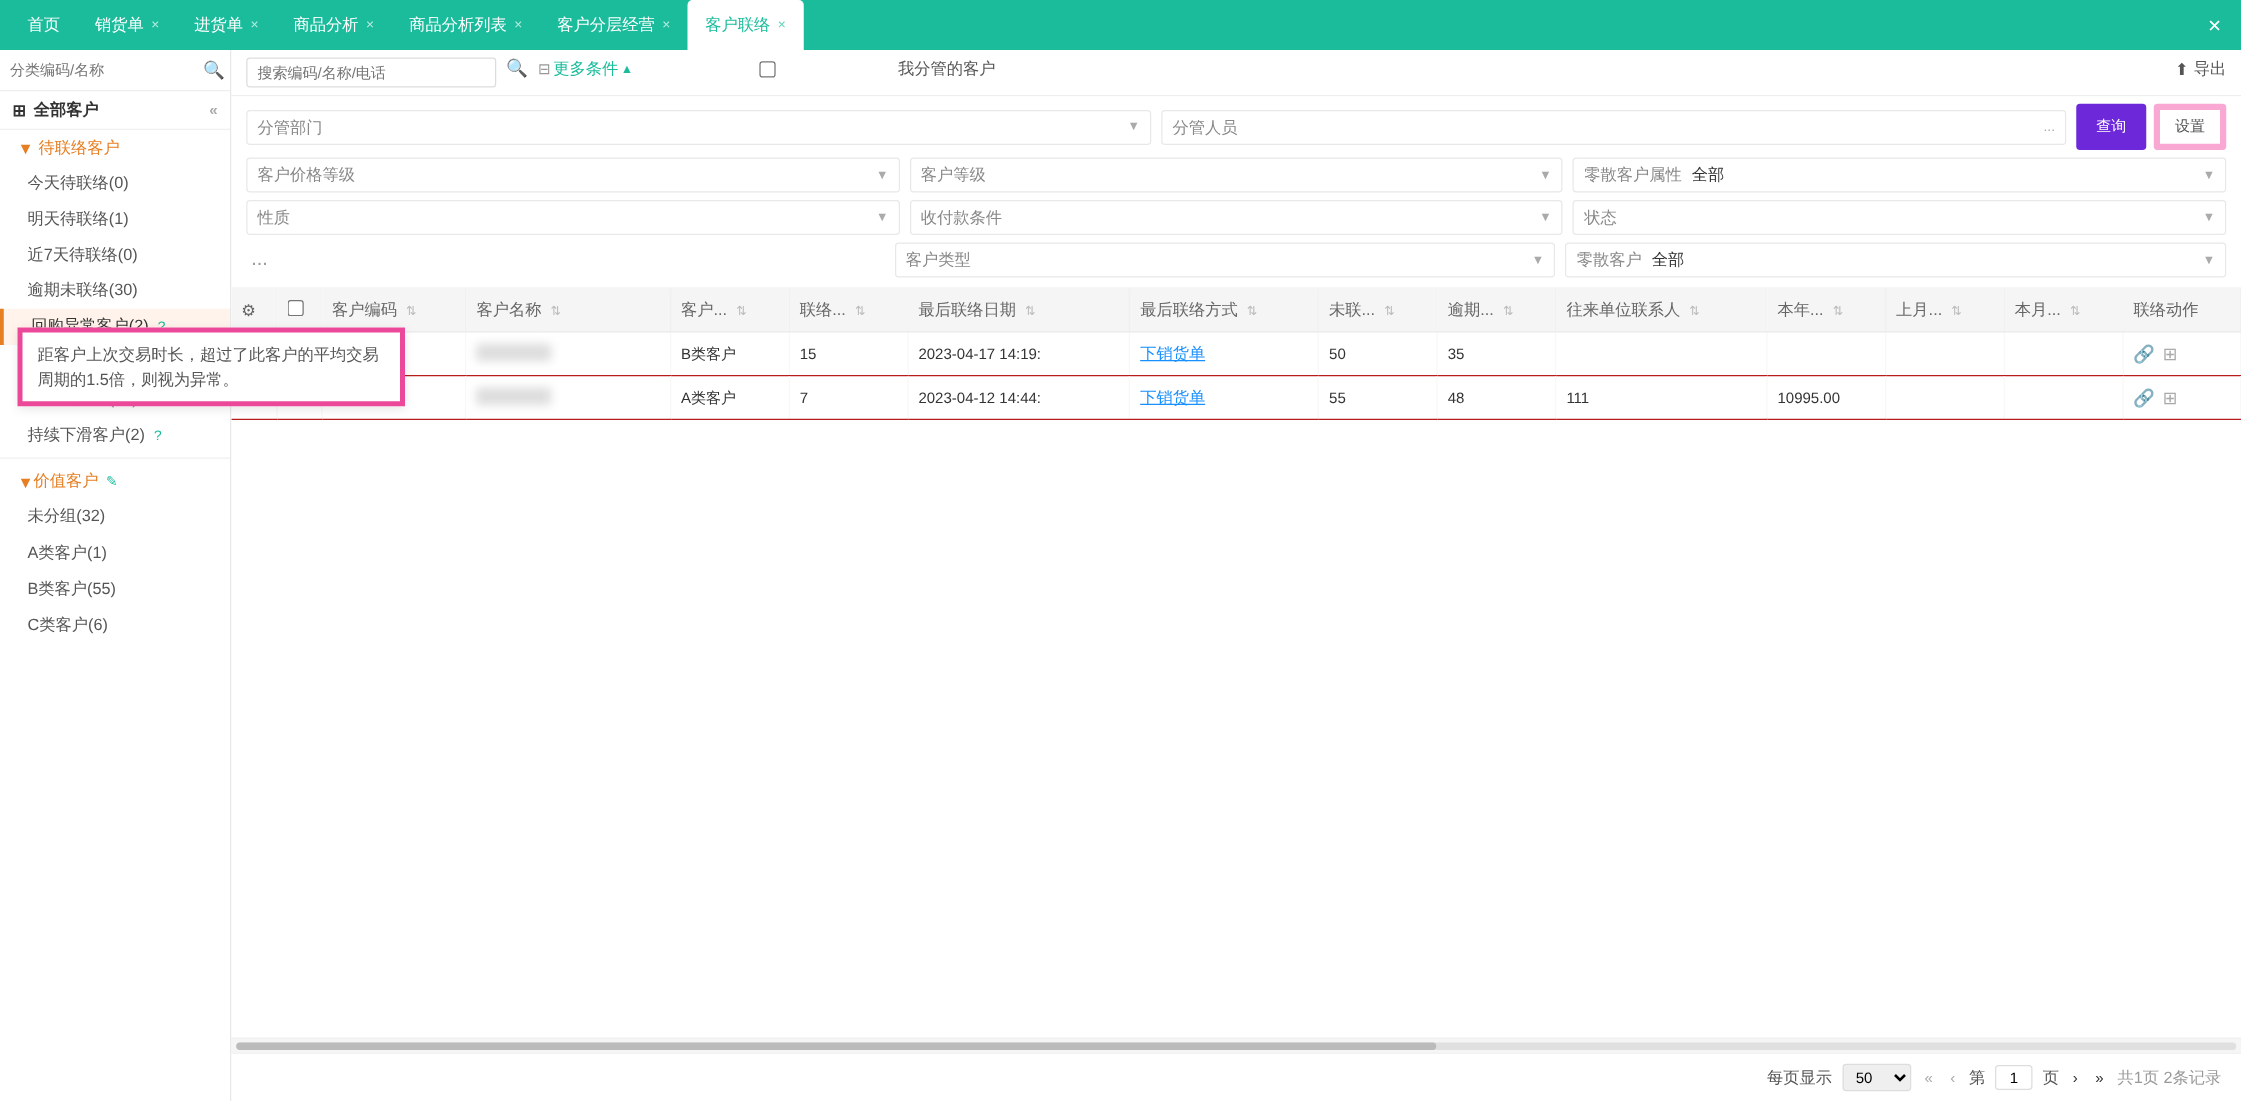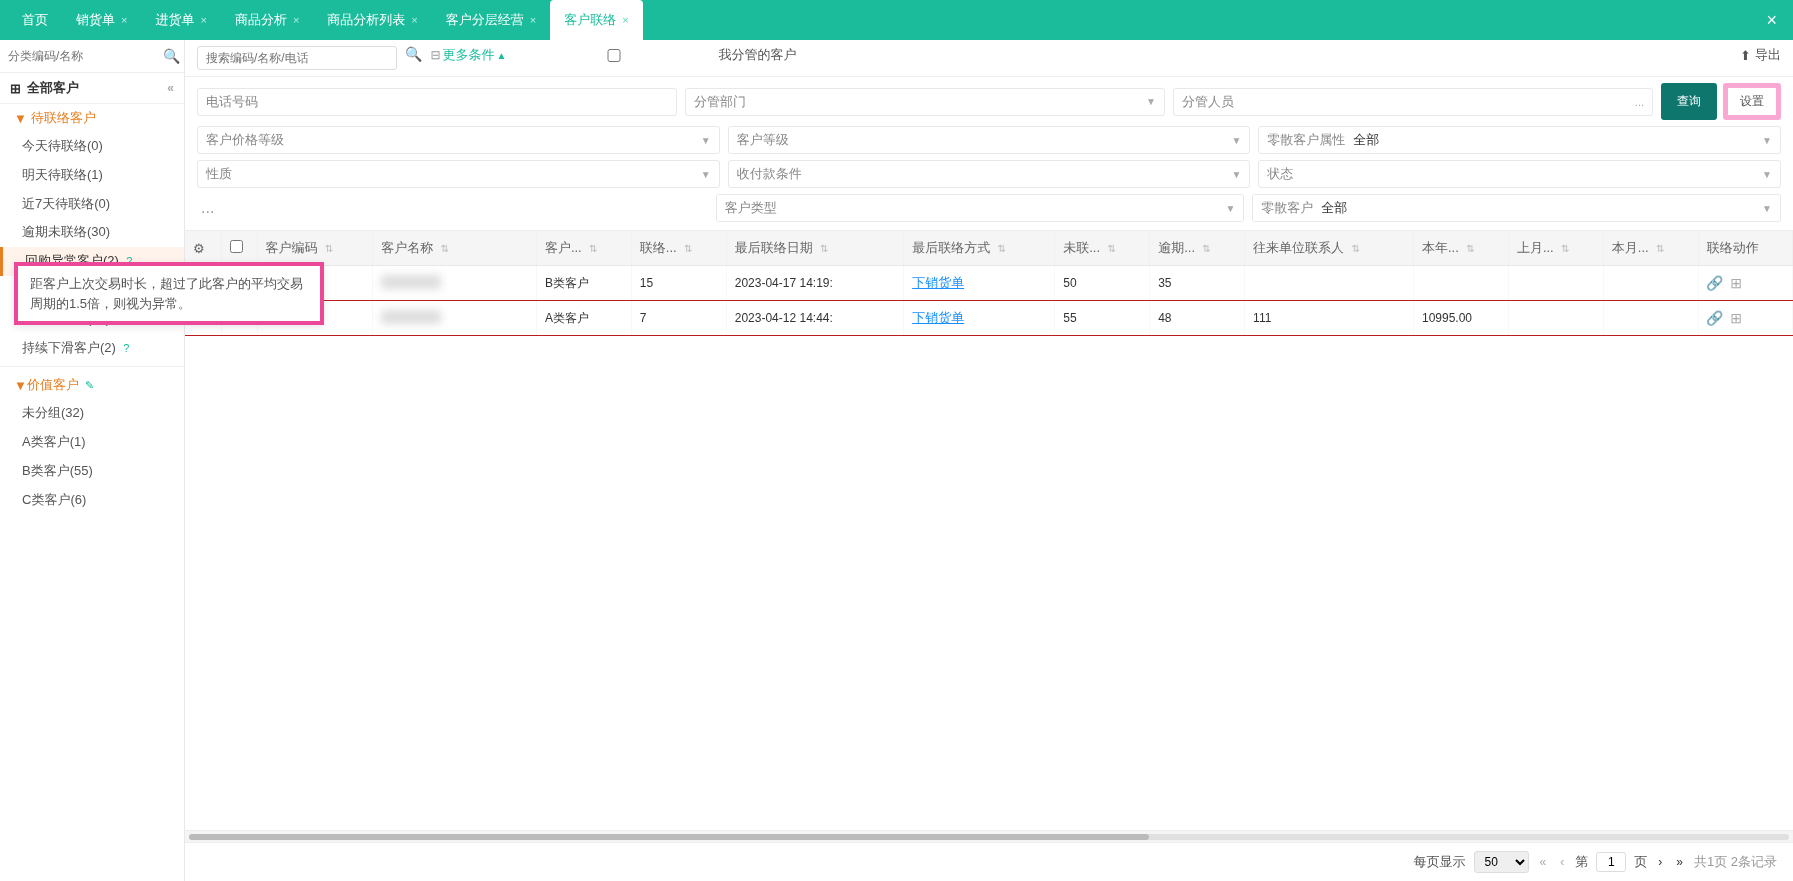--- a/index.html
+++ b/index.html
@@ -100,21 +100,21 @@
       display: flex; align-items: center; flex: 1; min-width: 0;
       border: 1px solid #e8e8e8; border-radius: 3px; height: 28px; padding: 0 8px;
       background: #fff; cursor: pointer; gap: 4px; font-size: 12px; color: #555;
     }
     .filter-field .label { color: #888; white-space: nowrap; }
     .filter-field .arrow { color: #aaa; font-size: 10px; margin-left: auto; }
     .filter-dots { color: #999; font-size: 16px; cursor: pointer; padding: 0 4px; }
 
     .action-btns { display: flex; gap: 6px; }
     .btn-query {
-      background: #0f766e; color: #fff; border: none; border-radius: 3px;
+      background: #6d28d9; color: #fff; border: none; border-radius: 3px;
       padding: 5px 16px; cursor: pointer; font-size: 12px;
     }
     .btn-settings {
       background: #fff; color: #555; border: 5px solid #f9a8d4; border-radius: 3px;
       padding: 5px 12px; cursor: pointer; font-size: 12px;
     }
 
     
     .table-area { flex: 1; background: #fff; overflow: auto; position: relative; }
     table { width: 100%; border-collapse: collapse; }
@@ -295,23 +295,20 @@
       </div>
       <div class="export-btn">
         <span>⬆</span>
         <span>导出</span>
       </div>
     </div>
 
     <div class="filter-rows">
 
       <div class="filter-row">
-        <div class="filter-field" style="flex:2;">
-          <span class="label">电话号码</span>
-        </div>
         <div class="filter-field" style="flex:2;">
           <span class="label">分管部门</span>
           <span class="arrow">▼</span>
         </div>
         <div class="filter-field" style="flex:2;">
           <span class="label">分管人员</span>
           <span style="color:#aaa; font-size:11px; margin-left:auto;">...</span>
         </div>
         <div class="action-btns">
           <button class="btn-query">查询</button>

